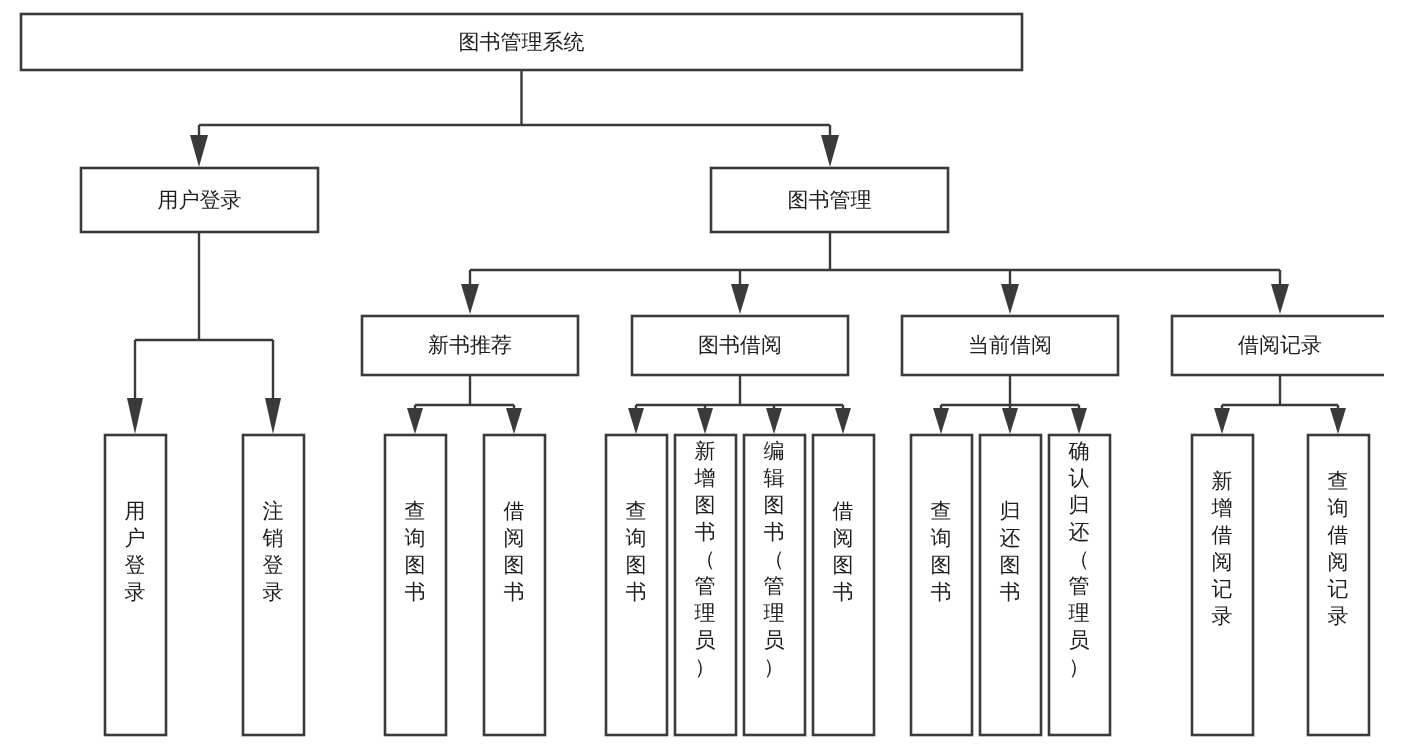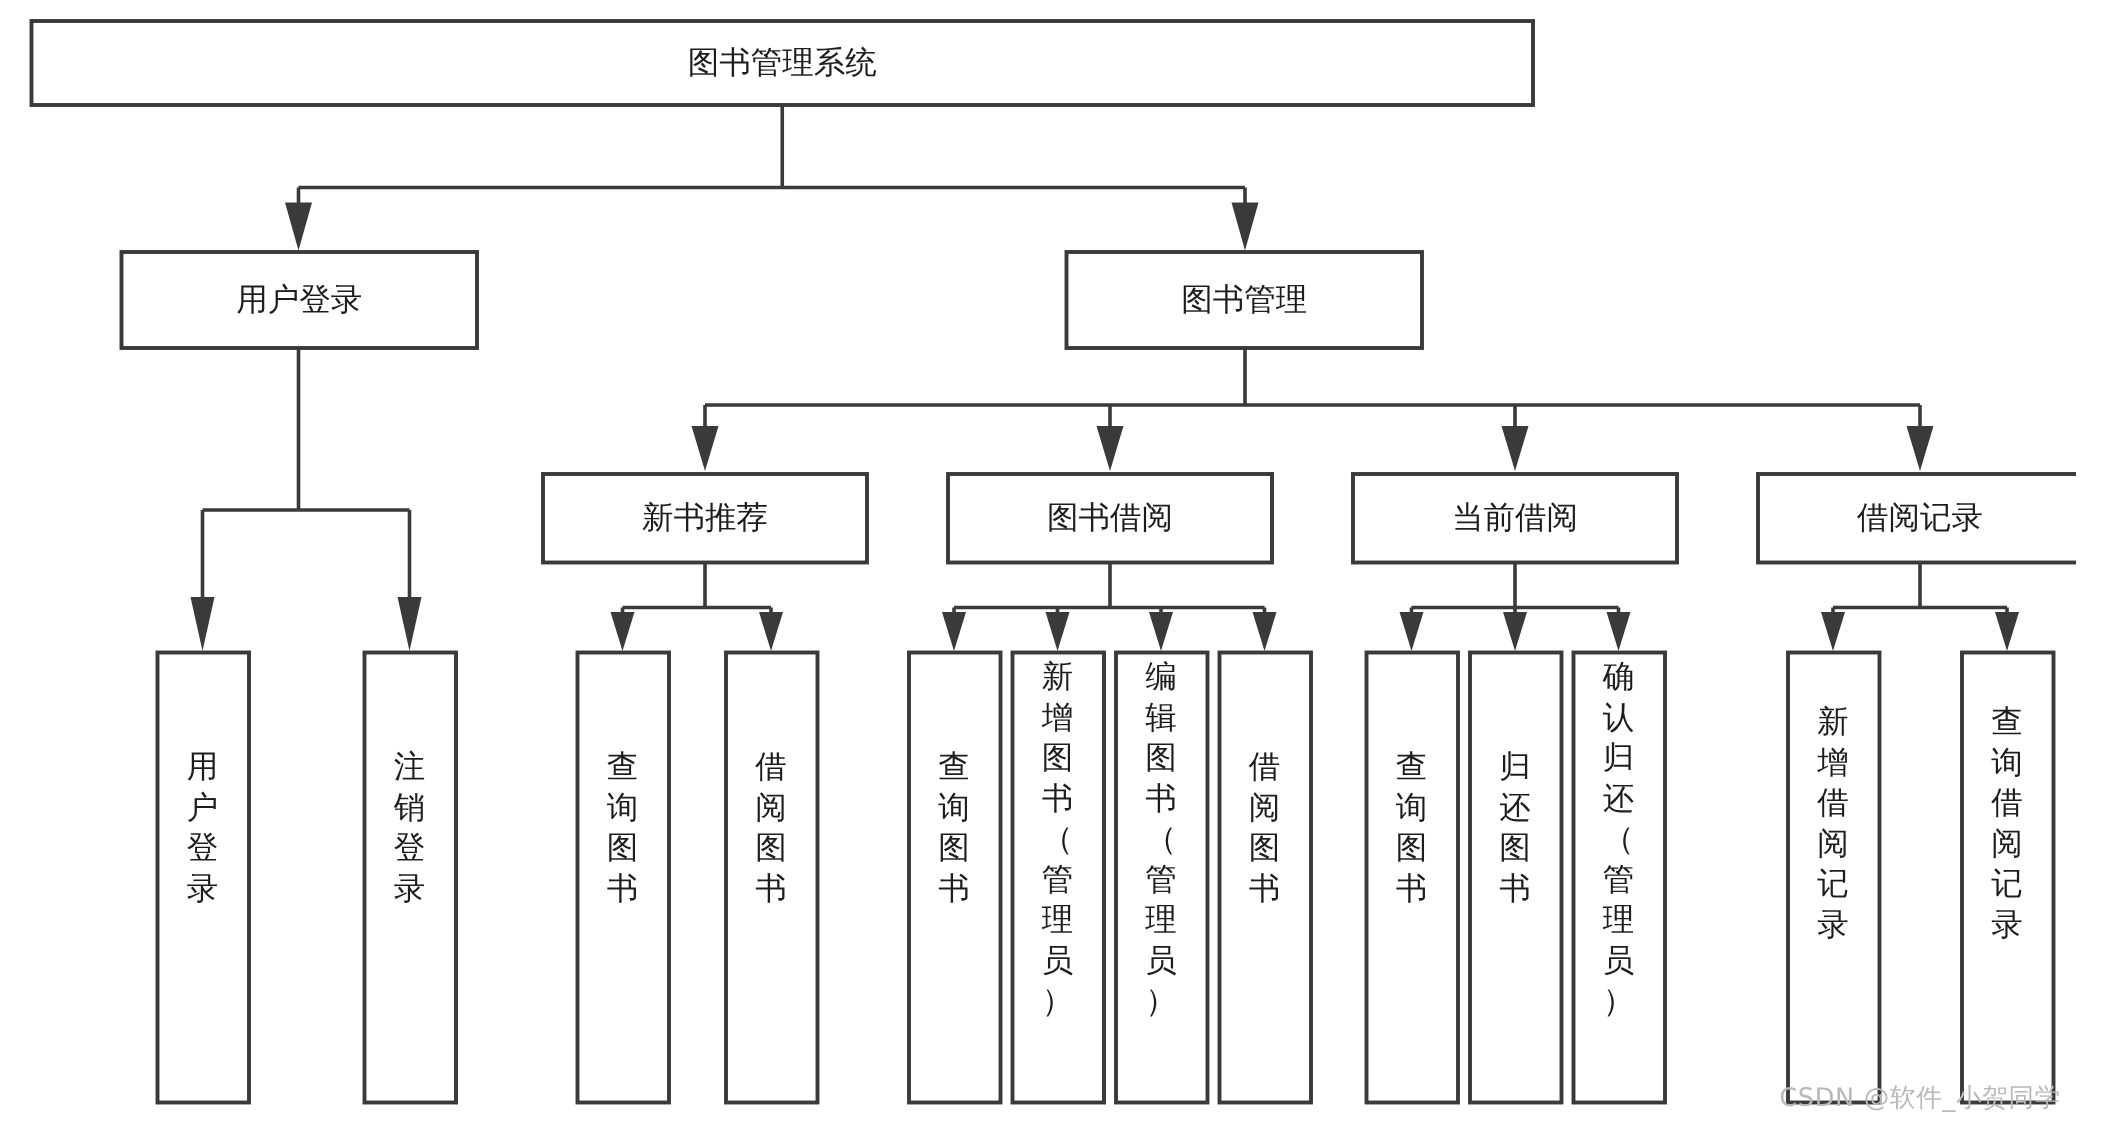--- a/index.html
+++ b/index.html
@@ -245,14 +245,13 @@
       <text class="node-label-v" x="1222" y="488"><tspan x="1222" dy="0">新</tspan><tspan x="1222" dy="27">增</tspan><tspan x="1222" dy="27">借</tspan><tspan x="1222" dy="27">阅</tspan><tspan x="1222" dy="27">记</tspan><tspan x="1222" dy="27">录</tspan></text>
     </g>
 
     <g>
       <rect class="node-box" x="1308" y="435" width="61" height="300"></rect>
       <text class="node-label-v" x="1338" y="488"><tspan x="1338" dy="0">查</tspan><tspan x="1338" dy="27">询</tspan><tspan x="1338" dy="27">借</tspan><tspan x="1338" dy="27">阅</tspan><tspan x="1338" dy="27">记</tspan><tspan x="1338" dy="27">录</tspan></text>
     </g>
 
   </svg>
 
-  <div class="watermark">CSDN @软件_小贺同学</div>
 </div>
 
 </body></html>

